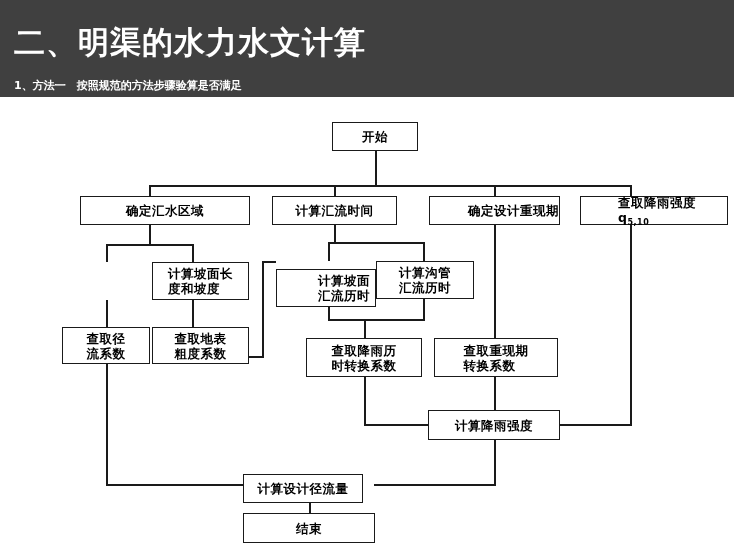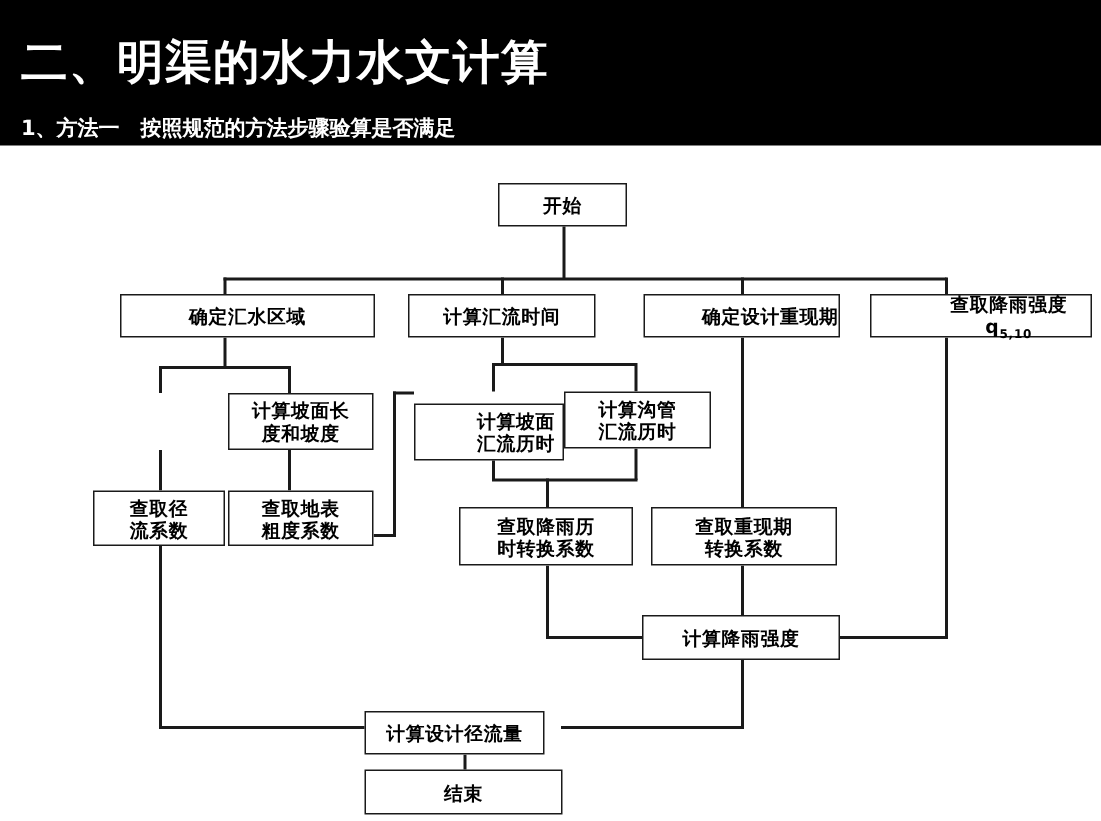--- a/index.html
+++ b/index.html
@@ -10,34 +10,34 @@
     overflow:hidden;
     position:relative;
   }
   #slide{
     position:absolute;left:0;top:0;width:734px;height:547px;
     background:#ffffff;
   }
   
   .header{
     position:absolute;left:0;top:0;width:734px;height:97px;
-    background:#000000;
+    background:#404040;
   }
   .header-title{
     position:absolute;left:14px;top:22px;
     font-size:31px;line-height:40px;
     font-weight:700;
     color:#ffffff;
     letter-spacing:1px;
     white-space:nowrap;
     font-family:"DejaVu Sans","Liberation Sans",sans-serif;
   }
   .header-sub{
     position:absolute;left:14px;top:76px;
-    font-size:14px;line-height:20px;
+    font-size:11px;line-height:20px;
     font-weight:700;
     color:#ffffff;
     white-space:nowrap;
     font-family:"DejaVu Sans","Liberation Sans",sans-serif;
   }
   
   .chart{
     position:absolute;left:0;top:113px;width:734px;height:434px;
     background:#ffffff;
   }
@@ -47,21 +47,20 @@
     border:1.6px solid #1a1a1a;
     background:#ffffff;
     color:#000000;
     font-family:"DejaVu Sans","Liberation Sans",sans-serif;
     font-weight:700;
     font-size:12.5px;
     line-height:15px;
     display:flex;
     align-items:center;
     justify-content:center;
-    text-align:center;
     letter-spacing:0.5px;
     z-index:3;
   }
   .node .lbl{display:block;white-space:pre-line;}
   .node sub{font-size:8px;font-style:normal;font-weight:700;vertical-align:baseline;position:relative;top:3px;}
   
   .ln{position:absolute;background:#1a1a1a;z-index:1;}
   .ln.h{height:1.6px;}
   .ln.v{width:1.6px;}
 </style>

